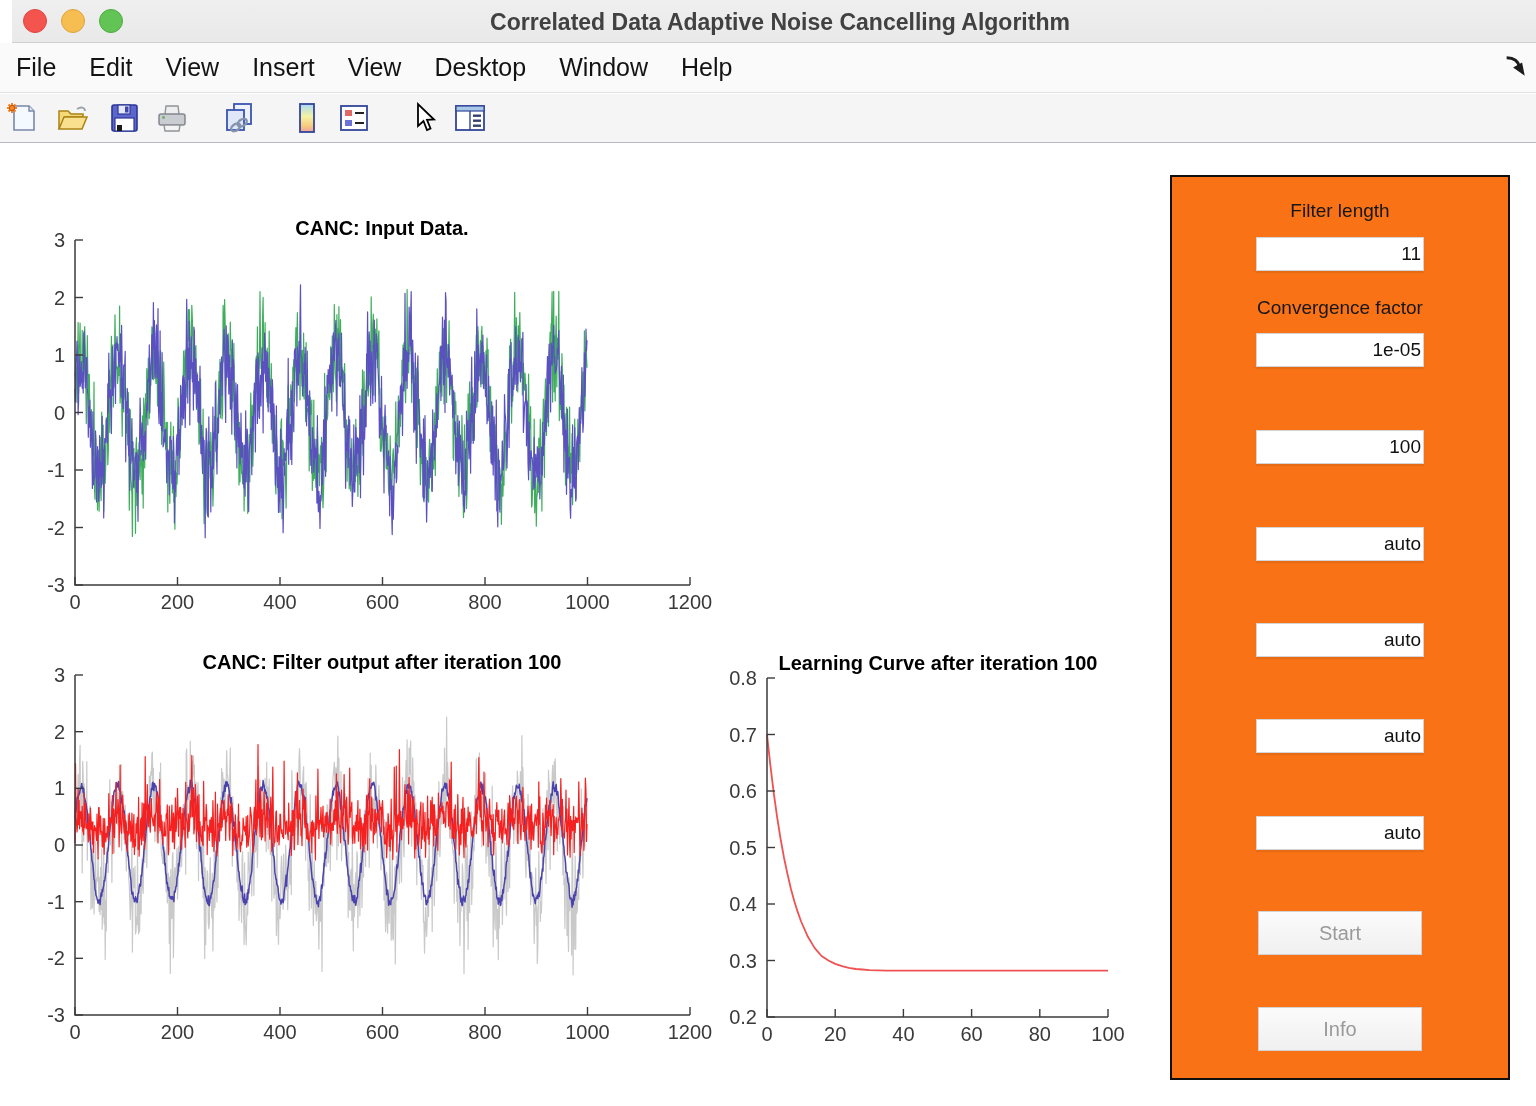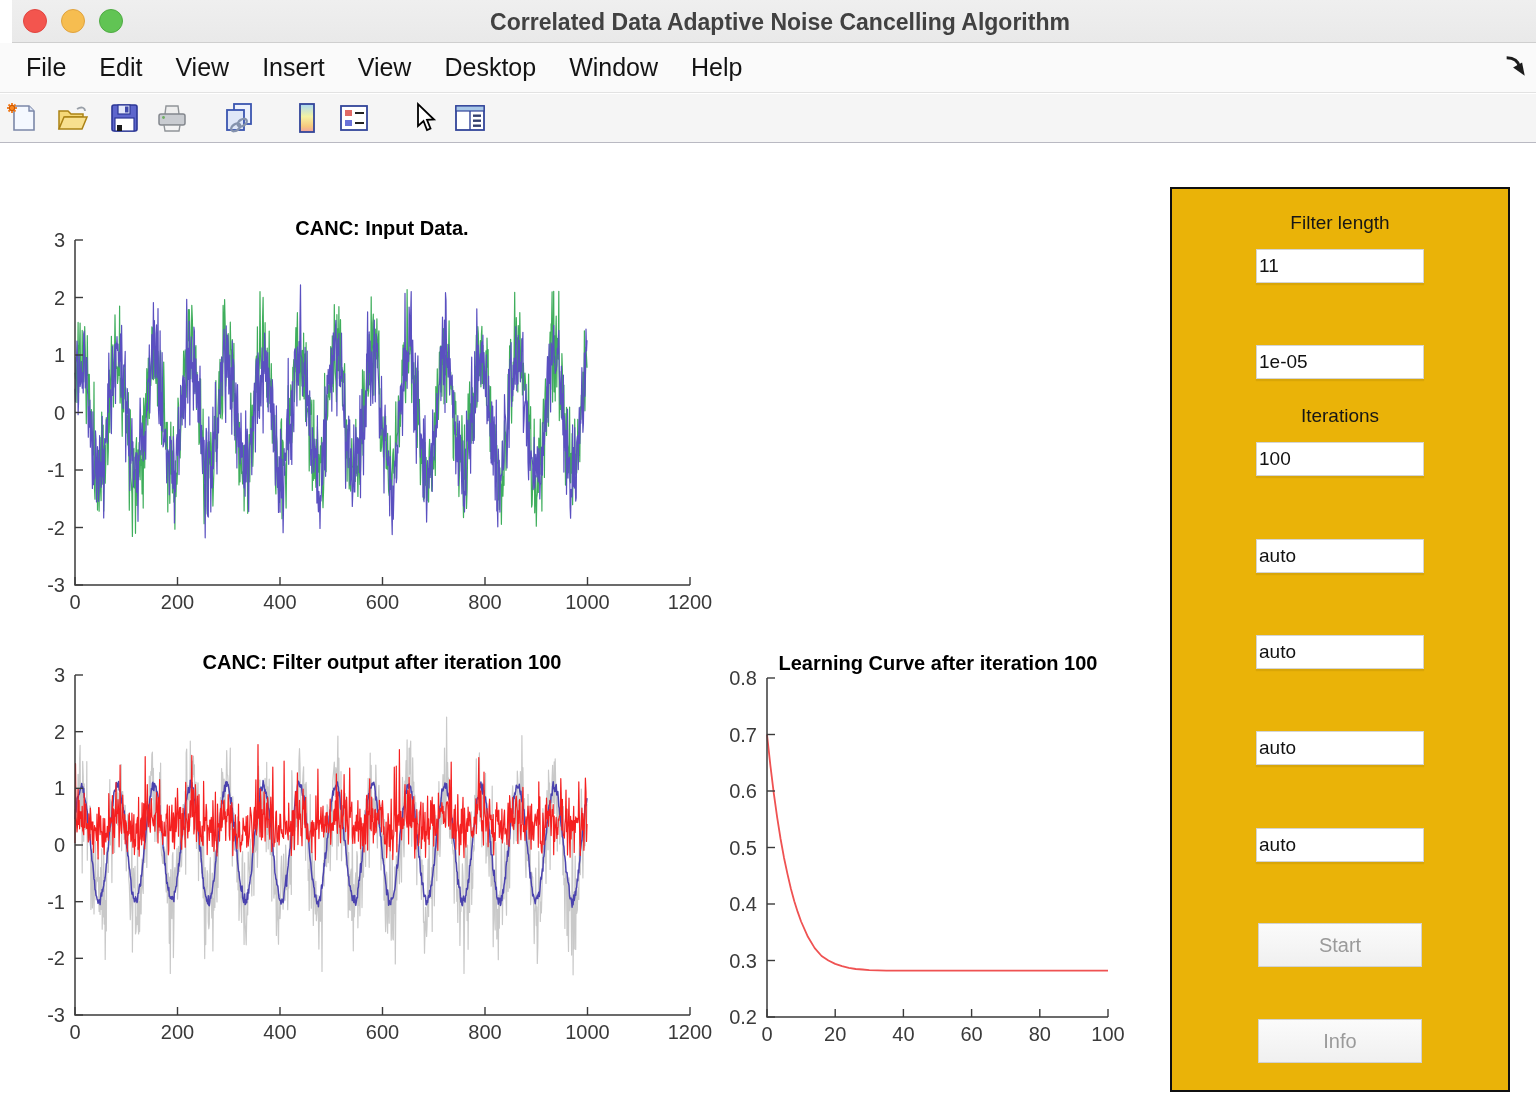--- a/index.html
+++ b/index.html
@@ -11,38 +11,38 @@
   
   .titlebar{position:absolute;top:0;left:12px;width:1536px;height:42px;
     background:linear-gradient(#efefef,#e9e9e9);border-bottom:1px solid #cfcfcf;z-index:10;}
   .traffic{position:absolute;top:9px;width:22px;height:22px;border-radius:50%;}
   .t-red{left:11px;background:#f3554e;border:1px solid #e14540;}
   .t-yellow{left:49px;background:#f6bd50;border:1px solid #e0a33e;}
   .t-green{left:87px;background:#61c454;border:1px solid #4fab43;}
   .win-title{position:absolute;top:0;left:0;width:100%;height:42px;line-height:44px;
     text-align:center;font-weight:bold;font-size:23px;color:#414141;}
   .menubar{position:absolute;top:43px;left:0;width:1536px;height:50px;background:#fafafa;
-    border-bottom:1px solid #e2e2e2;display:flex;align-items:center;padding-left:26px;
+    border-bottom:1px solid #e2e2e2;display:flex;align-items:center;padding-left:16px;
     box-sizing:border-box;z-index:10;}
   .menu-item{font-size:25px;color:#131313;margin-right:33px;cursor:default;}
   .dock-btn{position:absolute;right:6px;top:10px;width:28px;height:28px;}
   .toolbar{position:absolute;top:94px;left:0;width:1536px;height:48px;background:#f5f5f5;
     border-bottom:1px solid #b9b9c2;z-index:10;}
   .tb-icon{position:absolute;top:7px;width:34px;height:34px;}
   
   #plot-svg{position:absolute;top:0;left:0;z-index:1;}
   .chart-title{font-family:"Liberation Sans",sans-serif;font-size:20px;font-weight:bold;fill:#000;}
   .tick-label{font-family:"Liberation Sans",sans-serif;font-size:20px;fill:#3a3a3a;}
   
-  .panel{position:absolute;left:1170px;top:187px;width:340px;height:905px;background:#eab308;
+  .panel{position:absolute;left:1170px;top:175px;width:340px;height:905px;background:#f97316;
     border:2px solid #101010;box-sizing:border-box;z-index:5;padding-left:16px;}
   .plabel{position:absolute;left:0;width:100%;text-align:center;font-size:19px;color:#161616;}
   .pfield{position:absolute;left:50%;transform:translateX(-50%);width:168px;height:34px;
     background:#ffffff;border:1px solid #d4d4d4;box-shadow:0 2px 1px rgba(0,0,0,0.07);
-    text-align:left;font-size:19px;color:#111;font-family:"Liberation Sans",sans-serif;
+    text-align:right;font-size:19px;color:#111;font-family:"Liberation Sans",sans-serif;
     box-sizing:border-box;outline:none;}
   .pbutton{position:absolute;left:50%;transform:translateX(-50%);width:164px;height:44px;
     background:linear-gradient(#fbfbfb,#f0f0f0);border:1px solid #d2d2d2;
     font-size:20px;color:#9a9a9a;font-family:"Liberation Sans",sans-serif;}
 </style>
 </head>
 <body>
 
 <svg id="plot-svg" width="1536" height="1106">
   <g id="chart-layer">
@@ -247,22 +247,22 @@
       <rect x="20" y="13.5" width="8" height="2.4"></rect>
         <rect x="20" y="18.5" width="8" height="2.4"></rect>
       <rect x="20" y="23.5" width="8" height="2.4"></rect>
     </g>
   </svg>
 </div>
 
 <div class="panel">
   <div class="plabel" style="top:23px">Filter length</div>
   <input class="pfield" style="top: 60px;" value="11">
+  <div class="plabel" style="top:120px">Convergence factor</div>
   <input class="pfield" style="top: 156px;" value="1e-05">
-  <div class="plabel" style="top:216px">Iterations</div>
   <input class="pfield" style="top: 253px;" value="100">
   <input class="pfield" style="top: 350px;" value="auto">
   <input class="pfield" style="top: 446px;" value="auto">
   <input class="pfield" style="top: 542px;" value="auto">
   <input class="pfield" style="top: 639px;" value="auto">
   <button class="pbutton" style="top:734px">Start</button>
   <button class="pbutton" style="top:830px">Info</button>
 </div>
 
 </body></html>

